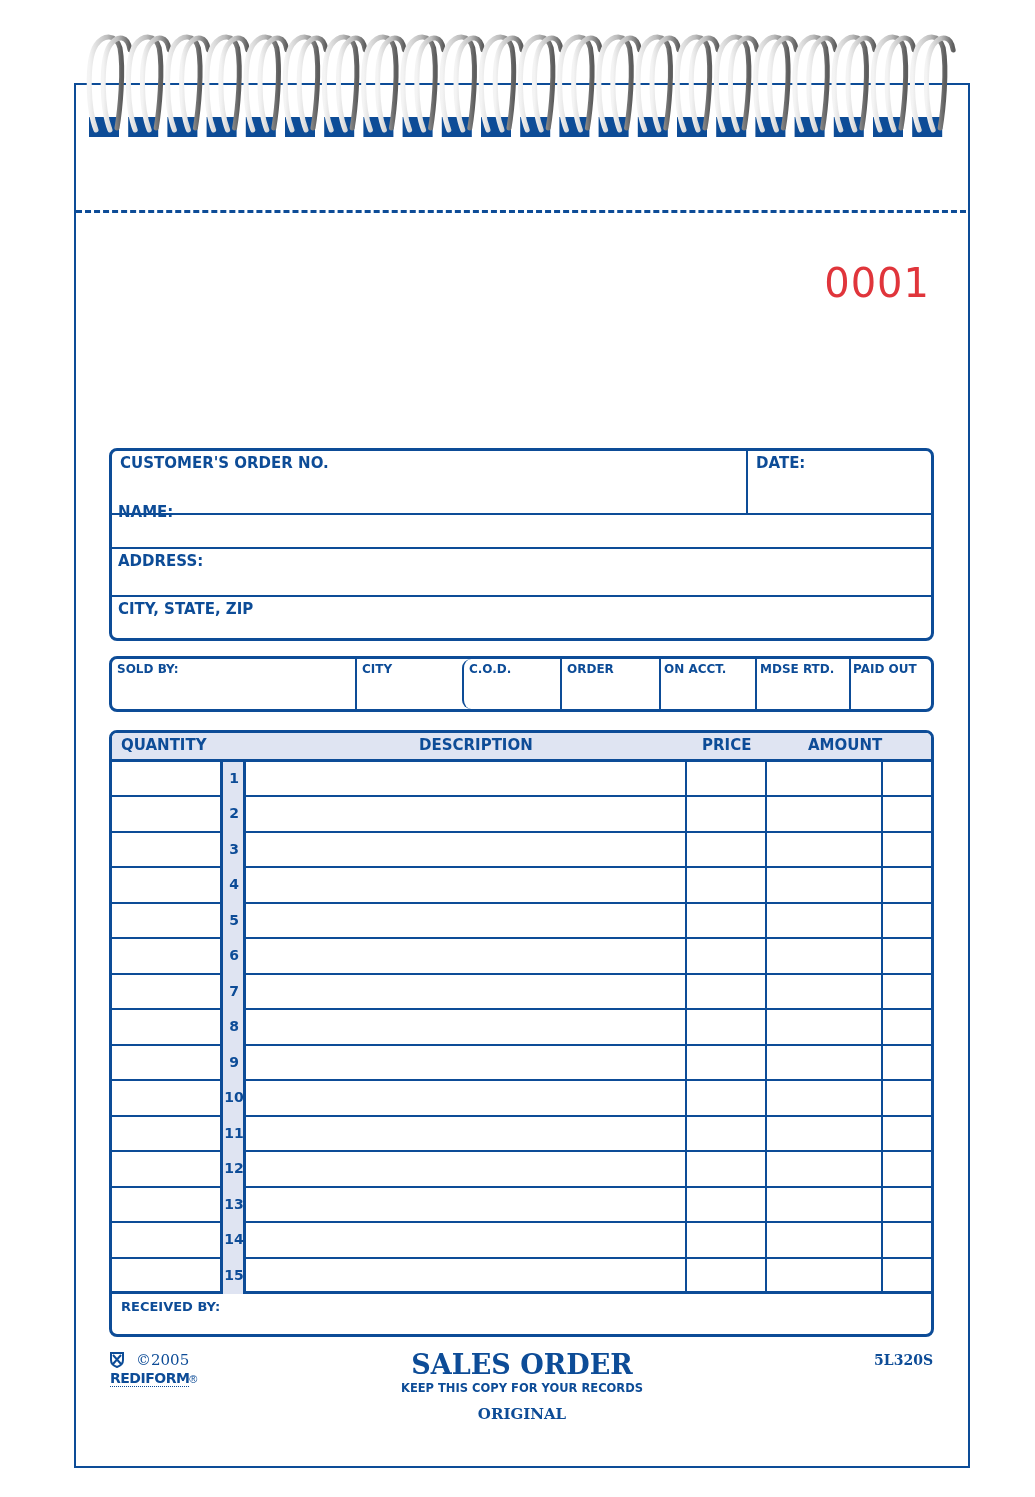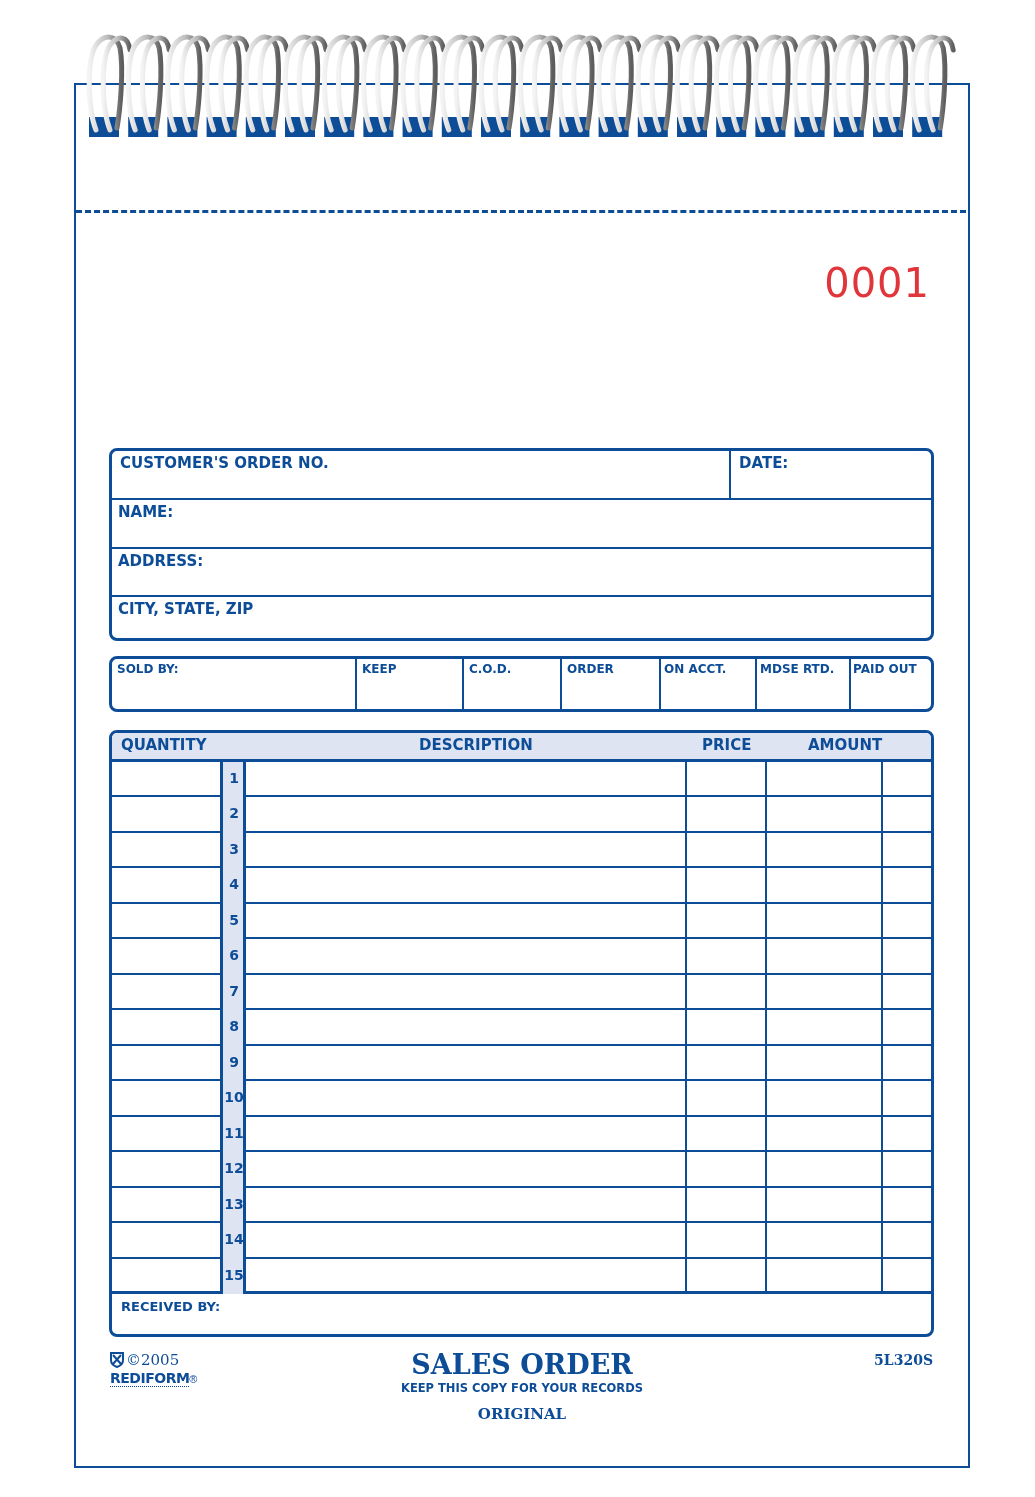--- a/index.html
+++ b/index.html
@@ -37,21 +37,21 @@
   .items .body { position: absolute; left: 0; right: 0; top: 29px; height: 532px; }
   .items .line { position: absolute; left: 0; right: 0; height: 35.5px; border-bottom: 2px solid var(--blue); box-sizing: border-box; }
   .items .line.last { border-bottom: 3px solid var(--blue); }
   .items .vcol { position: absolute; top: 29px; height: 532px; border-left: 2px solid var(--blue); }
   .items .numcol { position: absolute; left: 108px; top: 29px; width: 26px; height: 532px; background: var(--tint); border-left: 3px solid var(--blue); border-right: 3px solid var(--blue); box-sizing: border-box; }
   .items .num { position: absolute; left: 0; width: 22px; text-align: center; font-size: 14px; }
   .items .recv { position: absolute; left: 0; right: 0; top: 561px; height: 40px; }
   .items .recv .lbl { position: absolute; left: 9px; top: 5px; font-size: 13px; }
 
   .footer-left { position: absolute; left: 110px; top: 1351px; color: var(--blue); }
-  .footer-left .copy { font-family: "DejaVu Serif", serif; font-size: 15px; display: flex; align-items: center; gap: 2px; }
+  .footer-left .copy { font-family: "DejaVu Serif", serif; font-size: 15px; display: flex; align-items: center; gap: 12px; }
   .footer-left .brand { font-family: "DejaVu Sans", sans-serif; font-weight: bold; font-size: 14px; letter-spacing: -0.5px; border-bottom: 1px dotted var(--blue); display: inline-block; }
   .footer-left .reg { font-size: 11px; font-weight: normal; }
 
   .footer-center { position: absolute; left: 322px; top: 1349px; width: 400px; text-align: center; color: var(--blue); }
   .footer-center .title { font-family: "DejaVu Serif", serif; font-weight: bold; font-size: 27px; line-height: 32px; }
   .footer-center .sub { font-family: "DejaVu Sans", sans-serif; font-weight: bold; font-size: 11.5px; line-height: 14px; }
   .footer-center .copyname { font-family: "DejaVu Serif", serif; font-weight: bold; font-size: 15px; margin-top: 10px; }
 
   .form-code { position: absolute; left: 840px; top: 1352px; width: 93px; text-align: right; color: var(--blue); font-family: "DejaVu Serif", serif; font-weight: bold; font-size: 14px; }
 </style>
@@ -138,47 +138,47 @@
       <path d="M919.2 130 C911.2 110 909.2 60 919.2 45 C927.2 34 939.2 34 943.2 48 C947.2 70 943.2 110 940.2 128" fill="none" stroke="url(#wire)" stroke-width="5" stroke-linecap="round"></path>
       <path d="M933.2 130 C925.2 110 923.2 60 933.2 45 C941.2 34 951.2 36 953.2 50" fill="none" stroke="url(#wire)" stroke-width="5" stroke-linecap="round"></path>
     </g>
 </svg>
 
 <div class="perforation"></div>
 
 <div class="serial">0001</div>
 
 <div class="cust">
-  <div class="row" style="top:0;height:49px;padding-left:40px;">
+  <div class="row" style="top:0;height:64px;padding-left:40px;">
     <div class="cell" style="left:0;width:383px;">
       <span class="lbl">CUSTOMER'S ORDER NO.</span>
     </div>
-    <div class="cell" style="left:617px;right:0;">
+    <div class="cell" style="left:634px;right:0;">
       <span class="lbl">DATE:</span>
     </div>
   </div>
   <div class="row" style="top:49px;height:49px;">
     <span class="lbl" style="left:6px;">NAME:</span>
   </div>
   <div class="row" style="top:98px;height:48px;">
     <span class="lbl" style="left:6px;">ADDRESS:</span>
   </div>
   <div class="row last" style="top:146px;height:41px;">
     <span class="lbl" style="left:6px;">CITY, STATE, ZIP</span>
   </div>
 </div>
 
 <div class="pay">
   <div class="cell" style="left:0;width:243px;">
     <span class="lbl">SOLD BY:</span>
   </div>
   <div class="cell div" style="left:243px;width:107px;">
-    <span class="lbl">KEEP</span>
-  </div>
-  <div class="cell div" style="left:350px;width:98px;">
+    <span class="lbl">CITY</span>
+  </div>
+  <div class="cell div" style="left:350px;width:98px;border-radius:9px;">
     <span class="lbl">C.O.D.</span>
   </div>
   <div class="cell div" style="left:448px;width:99px;">
     <span class="lbl">ORDER</span>
   </div>
   <div class="cell div" style="left:547px;width:96px;">
     <span class="lbl" style="left:3px;">ON  ACCT.</span>
   </div>
   <div class="cell div" style="left:643px;width:104px;">
     <span class="lbl" style="left:3px;">MDSE RTD.</span>

